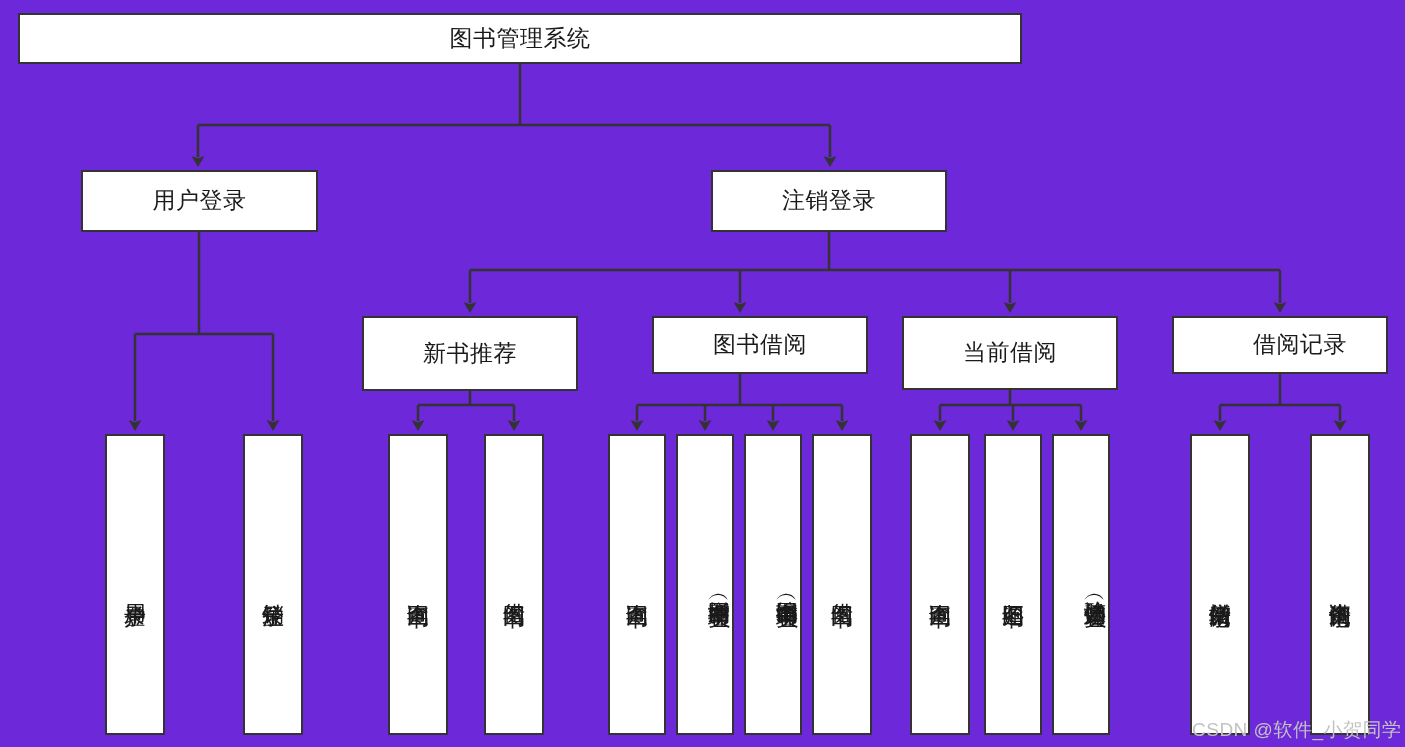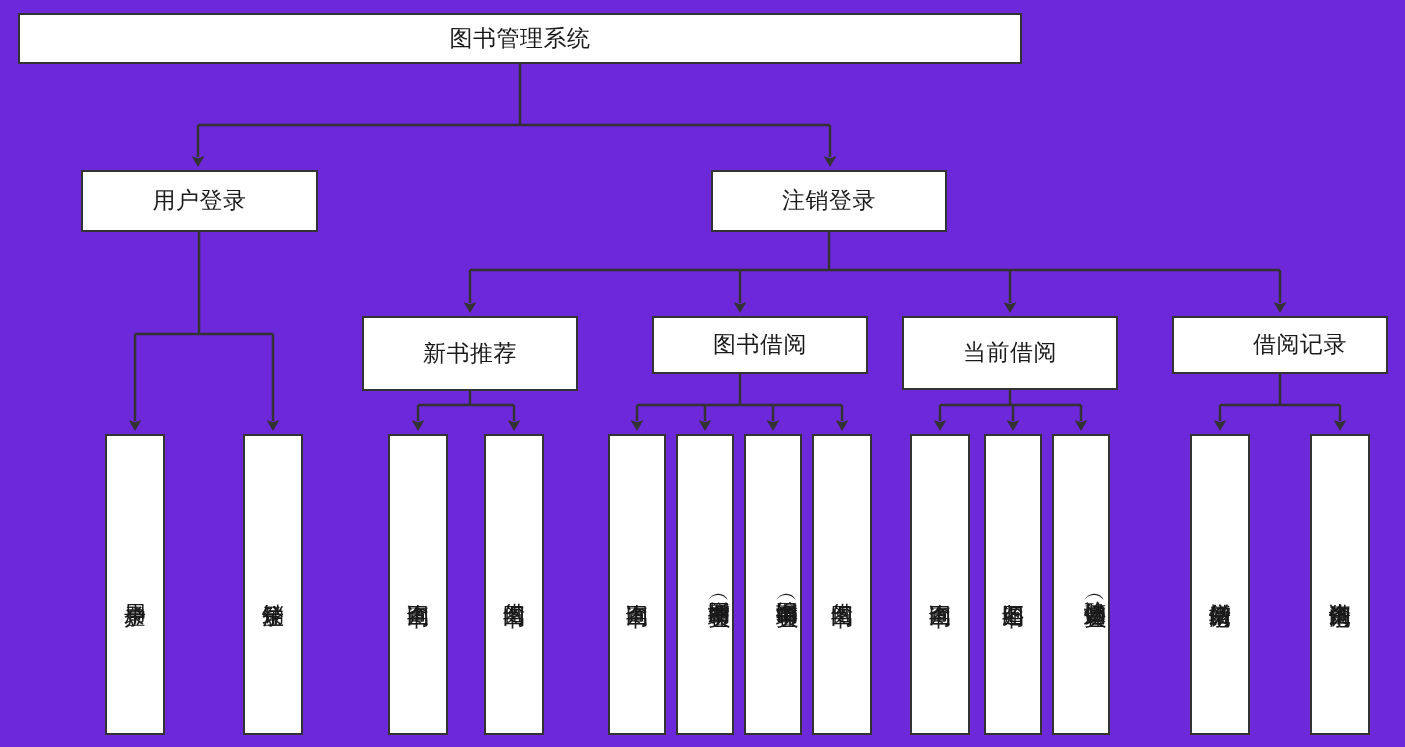--- a/index.html
+++ b/index.html
@@ -177,14 +177,15 @@
     <span>确认归还（管理员）</span>
   </div>
 
   <div class="node vert" style="left:1190px; top:434px; width:60px; height:301px; align-items:center;">
     <span>新增借阅记录</span>
   </div>
   <div class="node vert" style="left:1310px; top:434px; width:60px; height:301px; align-items:center;">
     <span>查询借阅记录</span>
   </div>
 
+  <div class="watermark" style="left:1192px; top:717px;">CSDN @软件_小贺同学</div>
 
 </div>
 
 </body></html>

